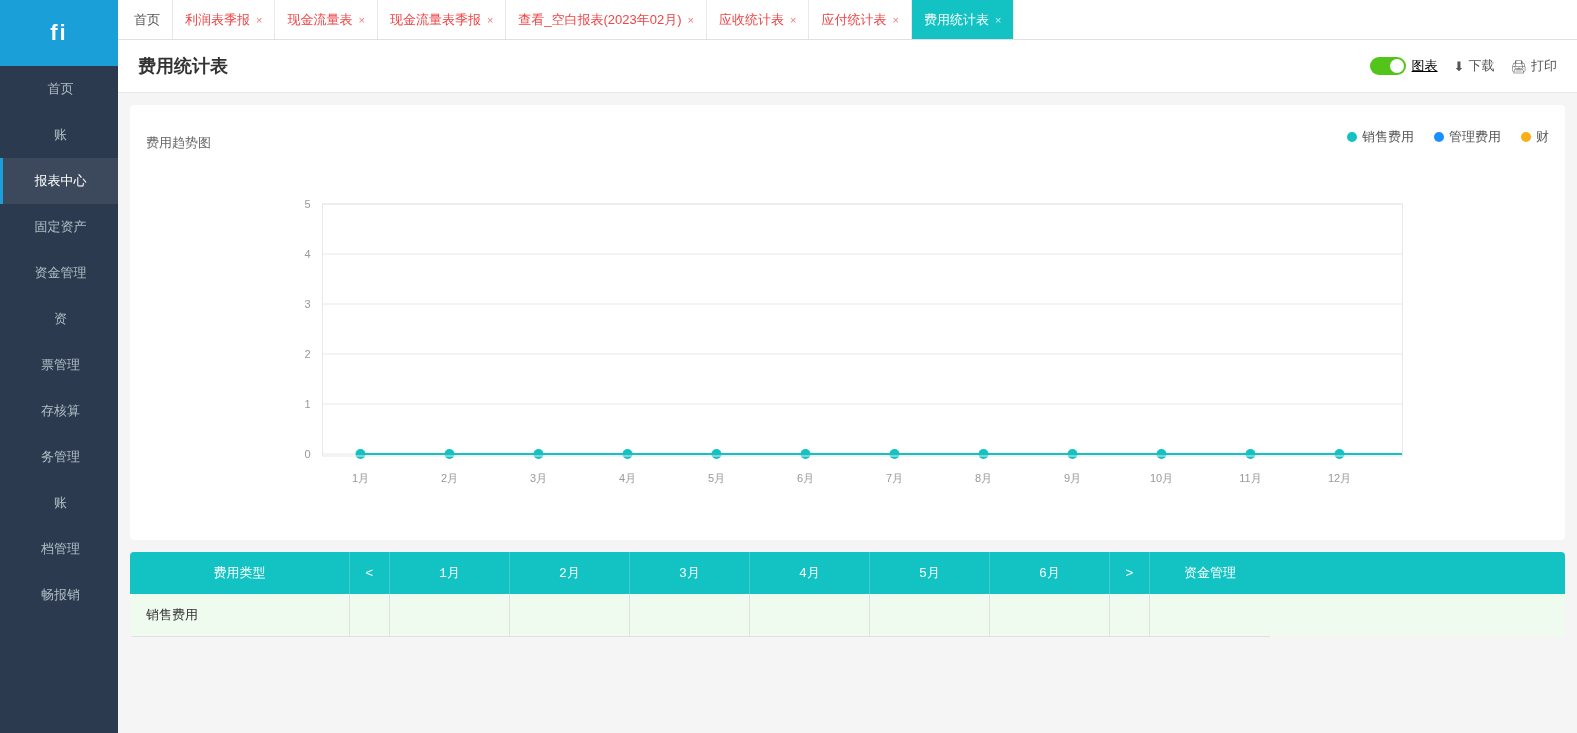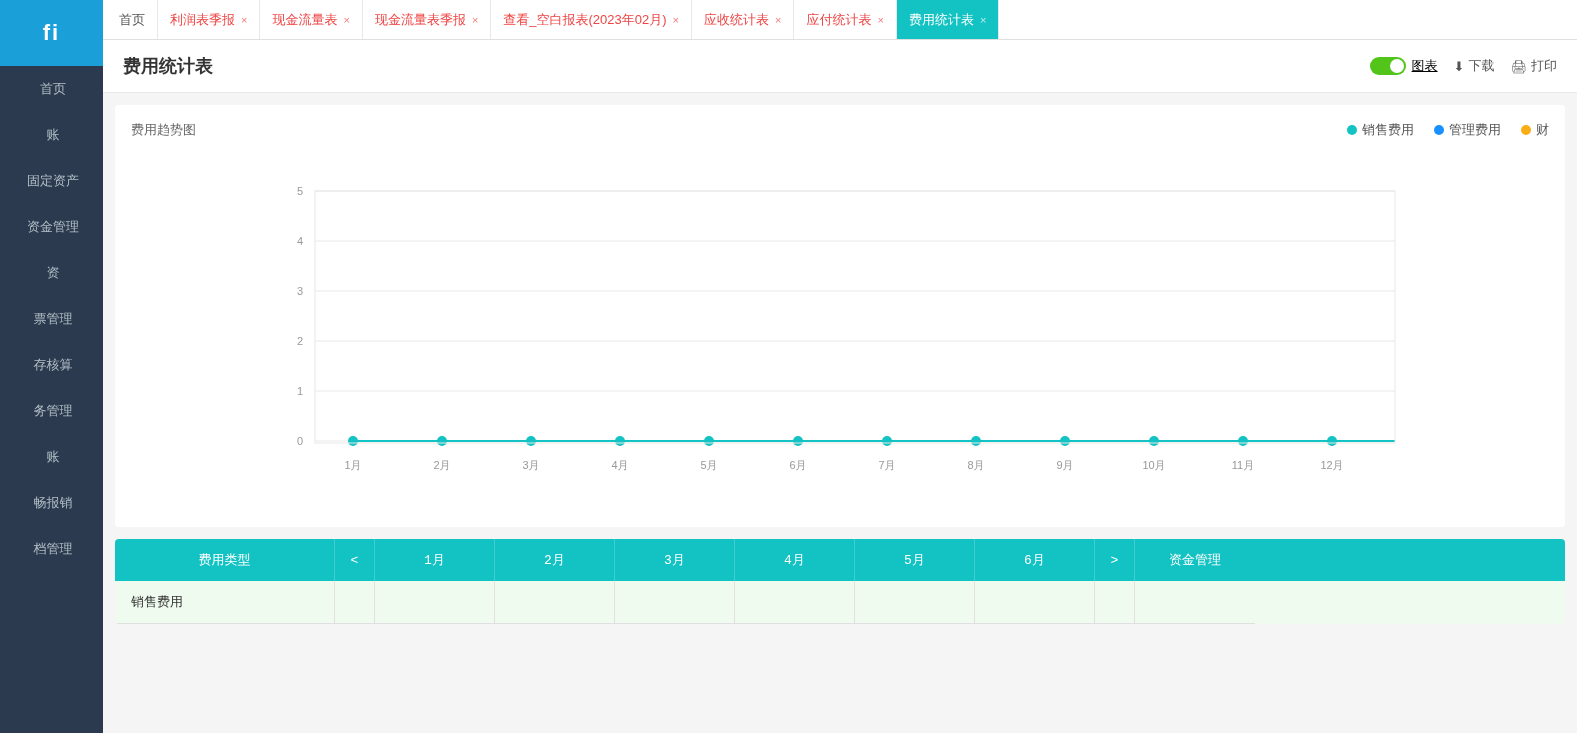--- a/index.html
+++ b/index.html
@@ -1,20 +1,20 @@
 <!DOCTYPE html>
 <html><head>
   <meta charset="utf-8">
   <style>
     * { margin: 0; padding: 0; box-sizing: border-box; }
     body { font-family: "Microsoft YaHei", "PingFang SC", sans-serif; font-size: 13px; background: #f0f2f5; display: flex; height: 733px; overflow: hidden; }
 
     
     .sidebar {
-      width: 103px;
+      width: 118px;
       background: #2c3a4f;
       display: flex;
       flex-direction: column;
       flex-shrink: 0;
       height: 100%;
       overflow: hidden;
     }
     .sidebar-logo {
       height: 66px;
       background: #1a9fd8;
@@ -153,20 +153,21 @@
     }
     .chart-header {
       display: flex;
       align-items: center;
       justify-content: space-between;
       margin-bottom: 12px;
     }
     .chart-title {
       font-size: 13px;
       color: #666;
+      margin-top: 13px;
     }
     .chart-legend {
       display: flex;
       align-items: center;
       gap: 20px;
       font-size: 13px;
       color: #555;
     }
     .legend-item {
       display: flex;
@@ -226,29 +227,30 @@
     .td:first-child { text-align: left; padding-left: 16px; }
     .td:last-child { border-right: none; }
   </style>
 </head>
 <body>
 
 <div class="sidebar">
   <div class="sidebar-logo">fi</div>
   <div class="sidebar-item">首页</div>
   <div class="sidebar-item">账</div>
+  <div class="sidebar-item active">报表中心</div>
   <div class="sidebar-item">固定资产</div>
   <div class="sidebar-item">资金管理</div>
   <div class="sidebar-item">资</div>
   <div class="sidebar-item">票管理</div>
   <div class="sidebar-item">存核算</div>
   <div class="sidebar-item">务管理</div>
   <div class="sidebar-item">账</div>
+  <div class="sidebar-item">档管理</div>
   <div class="sidebar-item">畅报销</div>
-  <div class="sidebar-item">档管理</div>
 </div>
 
 <div class="main">
 
   <div class="tab-bar">
     <div class="tab home">首页</div>
     <div class="tab">
       <span>利润表季报</span>
       <span class="close-icon">×</span>
     </div>

